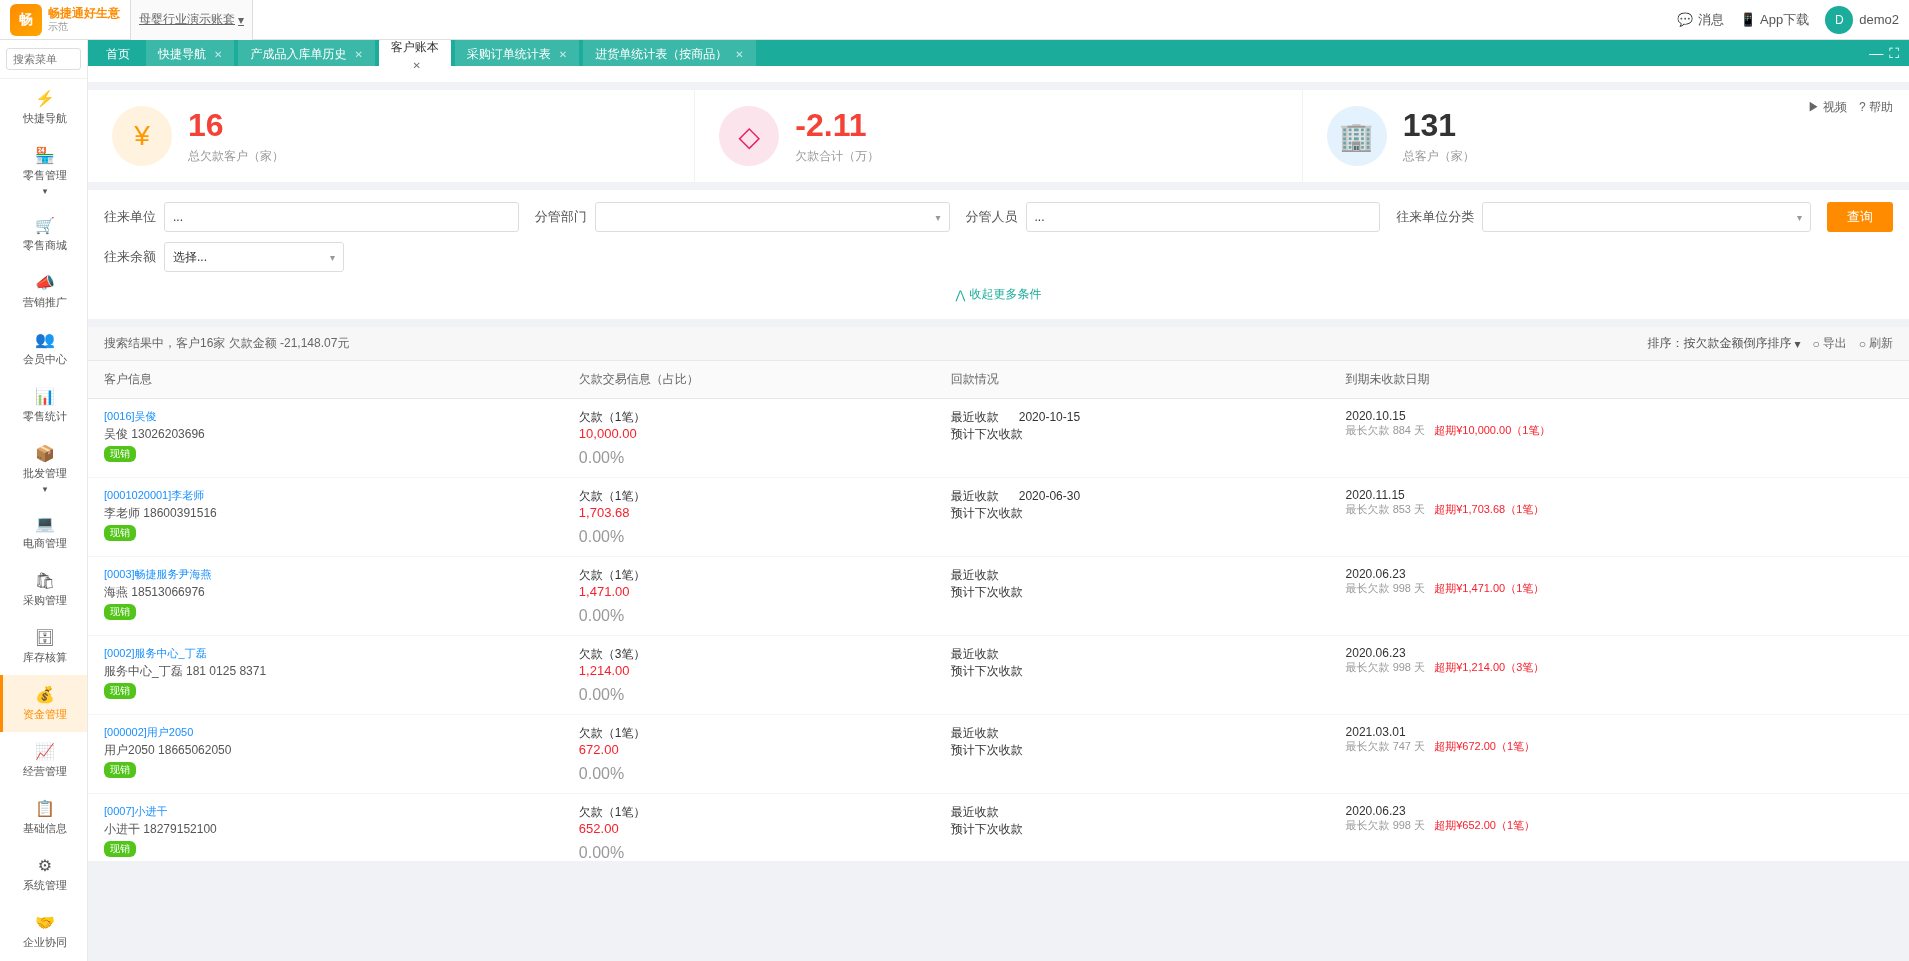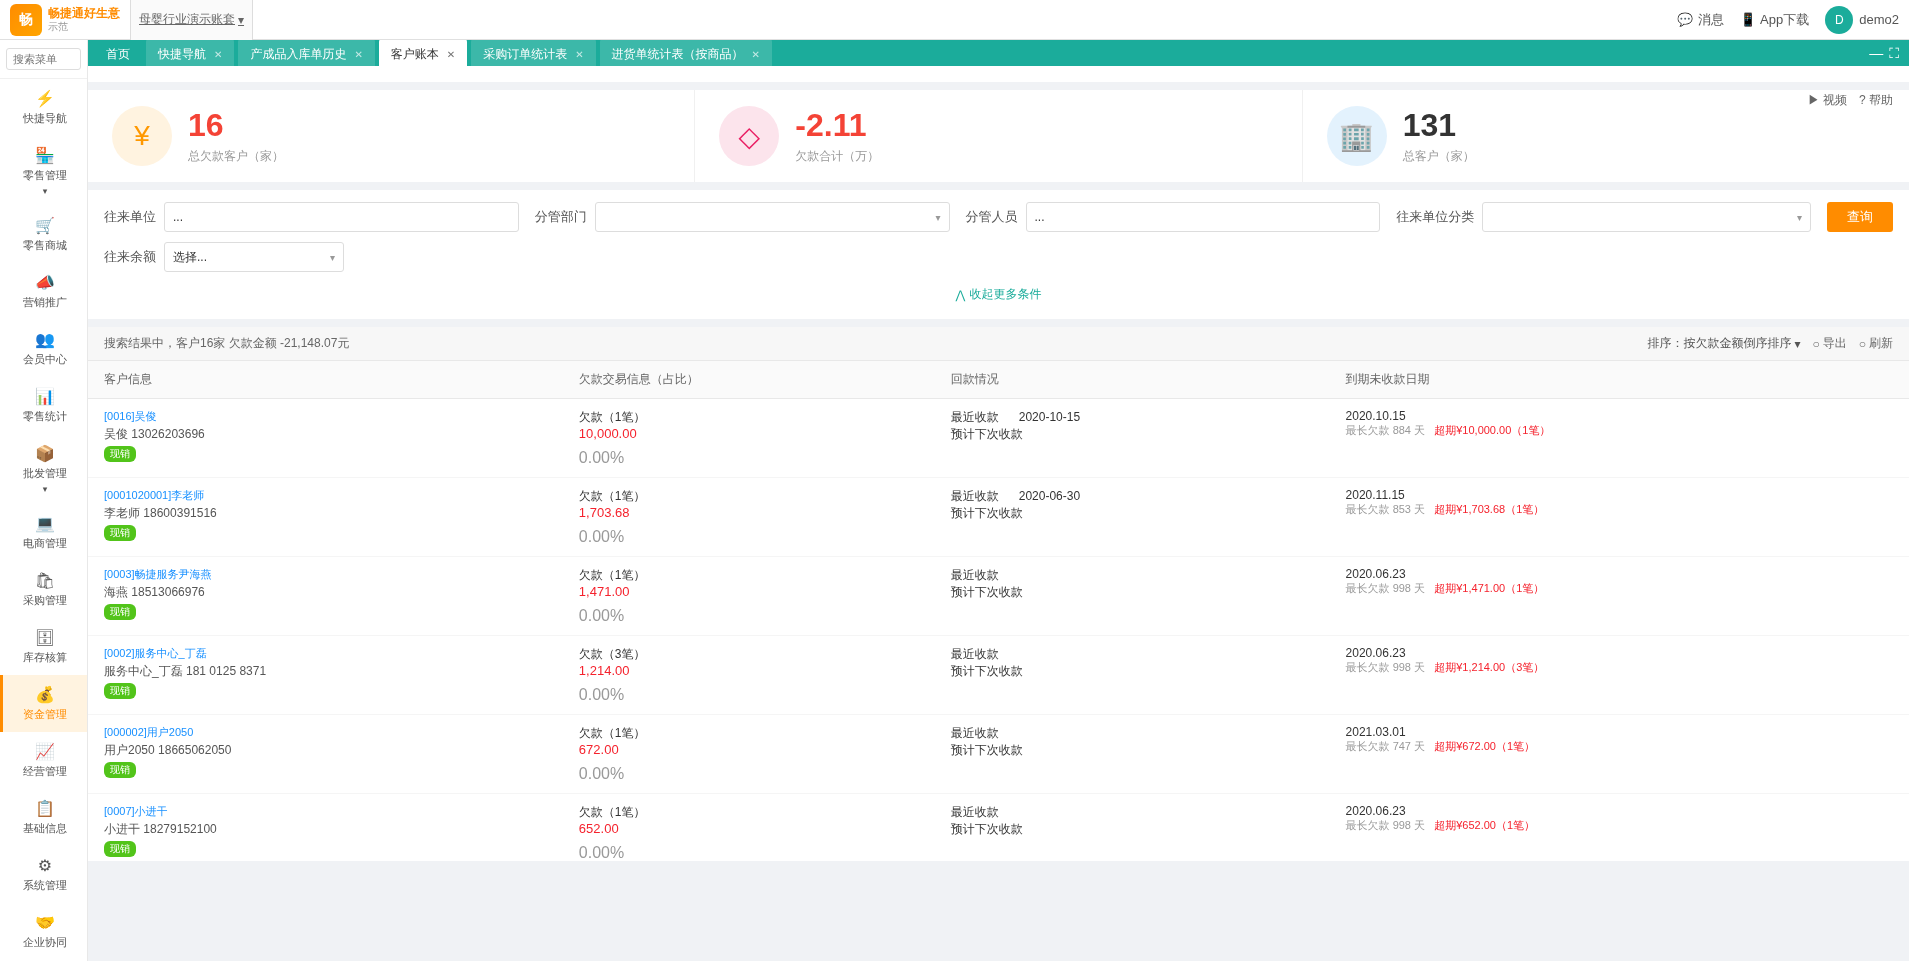--- a/index.html
+++ b/index.html
@@ -24,21 +24,21 @@
 
     
     .sidebar-search { padding: 8px 6px; border-bottom: 1px solid #f0f0f0; }
     .sidebar-search input { width: 100%; border: 1px solid #ddd; border-radius: 3px; padding: 4px 6px; font-size: 11px; color: #666; }
     .sidebar-item { display: flex; flex-direction: column; align-items: center; padding: 10px 4px; cursor: pointer; color: #555; font-size: 11px; gap: 3px; border-left: 3px solid transparent; }
     .sidebar-item.active { background: #fff3e0; border-left-color: #ff8c00; color: #ff8c00; }
     .sidebar-item .icon { font-size: 16px; }
 
     
     .tab { display: flex; align-items: center; gap: 4px; padding: 0 12px; height: 32px; background: rgba(255,255,255,0.15); color: white; font-size: 12px; cursor: pointer; border-radius: 3px 3px 0 0; margin: 3px 2px 0; white-space: nowrap; }
-    .tab.active { background: #fff; color: #333; }
+    .tab.active { background: #fff; color: #333; flex-direction: column; }
     .tab .close-btn { font-size: 10px; opacity: 0.7; margin-left: 4px; }
     .tab-home { background: transparent; color: white; }
     .tab-actions { margin-left: auto; display: flex; gap: 6px; color: white; font-size: 14px; padding: 0 6px; }
 
     
     .stats-row { display: flex; background: white; margin-bottom: 8px; }
     .stat-card { flex: 1; display: flex; align-items: center; padding: 16px 24px; border-right: 1px solid #f0f0f0; gap: 16px; }
     .stat-card:last-child { border-right: none; }
     .stat-icon { width: 60px; height: 60px; border-radius: 50%; display: flex; align-items: center; justify-content: center; font-size: 28px; }
     .stat-icon.orange { background: #fff3e0; color: #ff9800; }
@@ -239,21 +239,21 @@
 
       <div class="main-content">
 
         <div class="stats-row">
           <div style="position:absolute;top:6px;right:16px;display:flex;gap:12px;font-size:12px;color:#666;z-index:1;position:relative;margin-left:auto;padding:8px 16px;display:flex;gap:12px;align-items:center;justify-content:flex-end;width:100%;" id="stats-header-actions">
           </div>
         </div>
 
         <div class="stats-row" style="position:relative;">
 
-          <div style="position:absolute;top:2px;right:16px;display:flex;gap:12px;font-size:12px;color:#666;z-index:2;">
+          <div style="position:absolute;top:9px;right:16px;display:flex;gap:12px;font-size:12px;color:#666;z-index:2;">
             <span>
               <span>▶</span>
               <span>视频</span>
             </span>
             <span>
               <span>?</span>
               <span>帮助</span>
             </span>
           </div>
 

